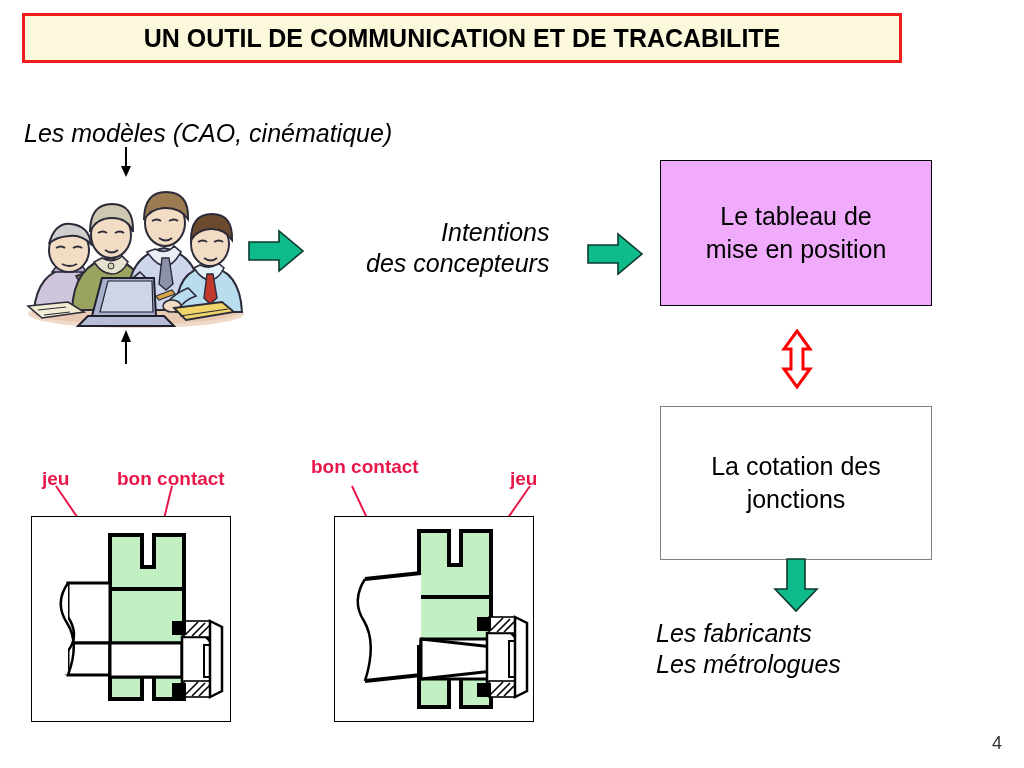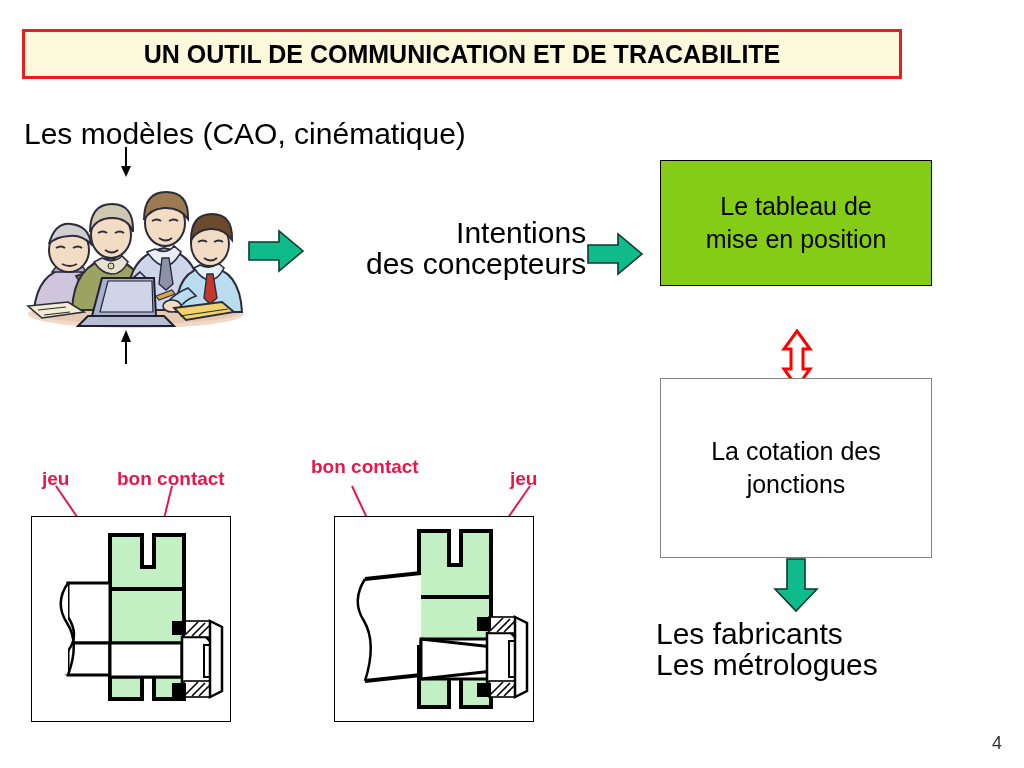--- a/index.html
+++ b/index.html
@@ -29,37 +29,37 @@
     left: 22px;
     top: 13px;
     width: 880px;
     height: 50px;
     background: #fbf8dc;
     border: 3px solid #ee1c1c;
     box-sizing: border-box;
     display: flex;
     align-items: center;
     justify-content: center;
-    margin-top: 16px;
   }
   .title-banner .title-text {
     font-size: 25px;
     font-weight: bold;
     letter-spacing: 0px;
     color: #000000;
     white-space: nowrap;
   }
 
   
   .free-text {
     position: absolute;
-    font-size: 30px;
+    font-size: 25px;
     line-height: 31px;
     color: #000000;
     white-space: pre;
+    font-style: italic;
   }
 
   .txt-modeles   { left: 24px;  top: 118px; }
   .txt-intentions{ left: 366px; top: 217px; text-align: right; }
   .txt-comport   { left: 16px;  top: 366px; text-align: center; width: 240px;}
   .txt-fabricants{ left: 656px; top: 618px; text-align: left; width: 272px;}
 
   
   .box {
     position: absolute;
@@ -69,29 +69,29 @@
     justify-content: center;
     text-align: center;
     font-size: 25px;
     line-height: 33px;
     white-space: pre-line;
   }
   .box-tableau {
     left: 660px;
     top: 160px;
     width: 272px;
-    height: 126px;
-    background: #84cc16;
+    height: 146px;
+    background: #f0abfc;
     border: 1px solid #000000;
   }
   .box-cotation {
     left: 660px;
-    top: 378px;
+    top: 406px;
     width: 272px;
-    height: 180px;
+    height: 154px;
     background: #ffffff;
     border: 1px solid #808080;
   }
 
   
   .arrow-green {
     position: absolute;
   }
   .ga1 { left: 247px; top: 228px; }
   .ga2 { left: 586px; top: 231px; }

